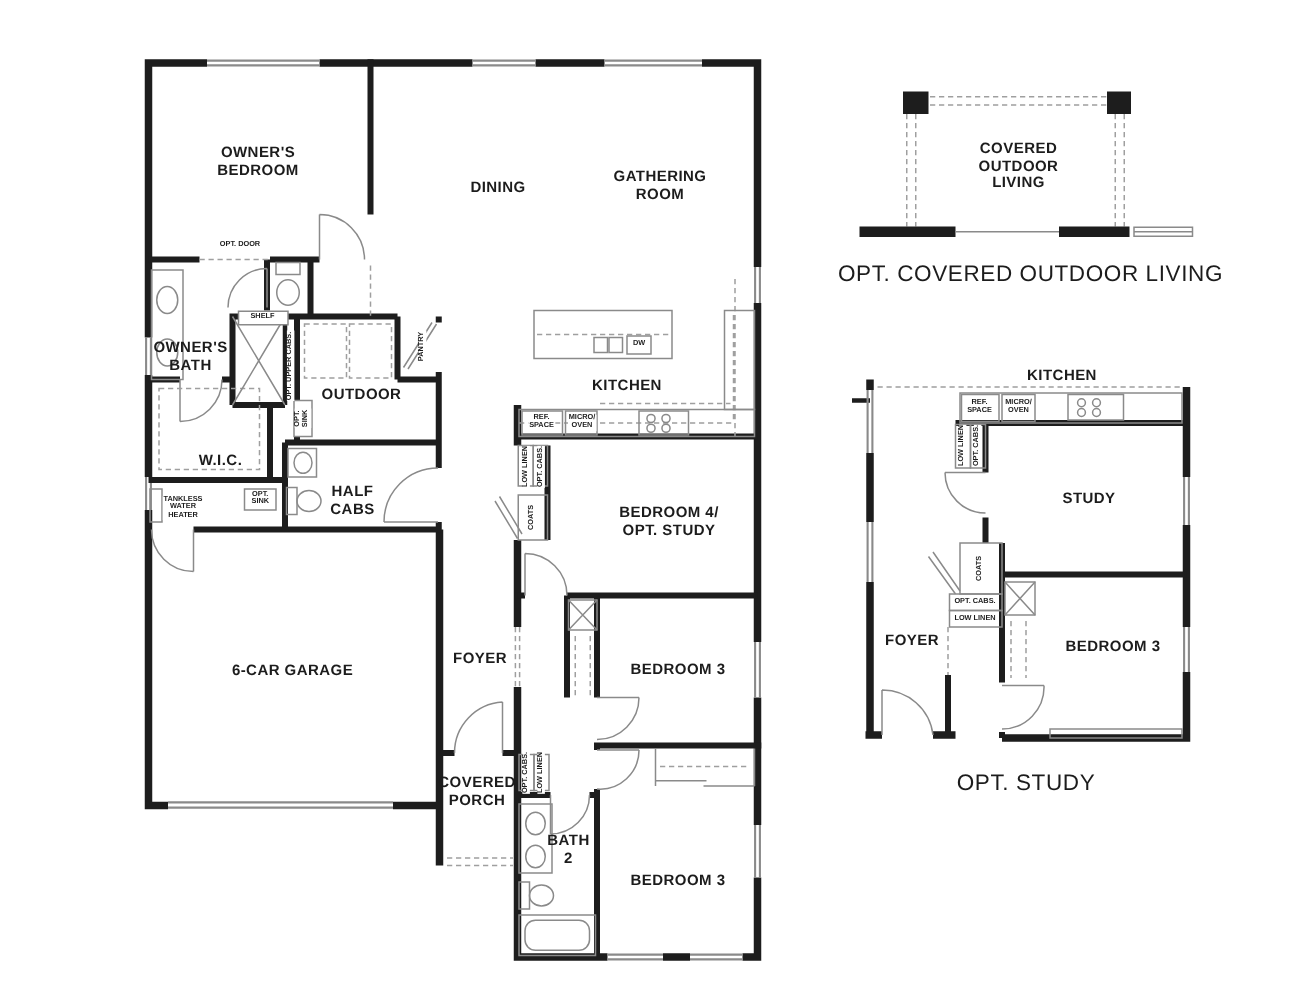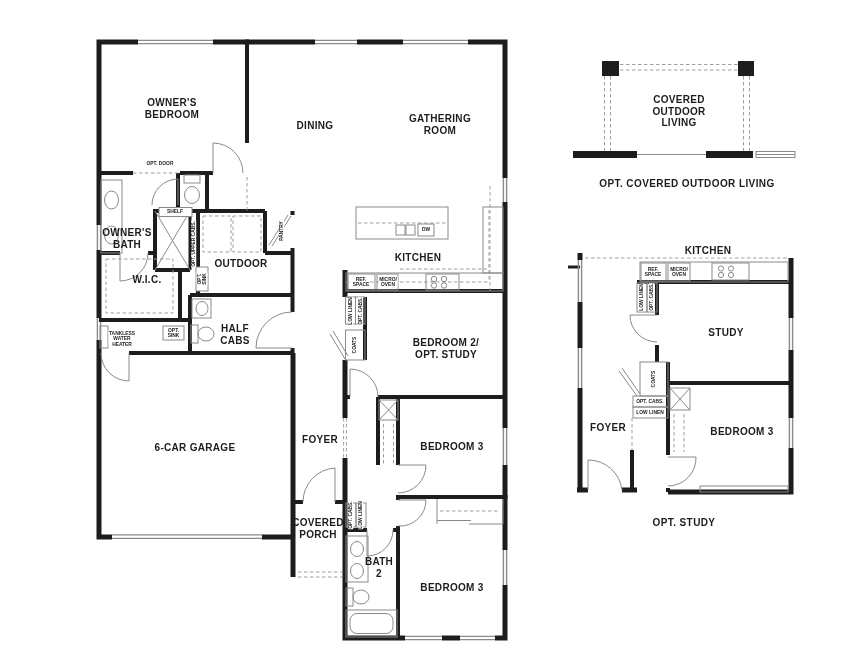--- a/index.html
+++ b/index.html
@@ -15,21 +15,21 @@
   .w3{stroke:var(--wall);stroke-width:3;}
   .t{stroke:var(--thin);stroke-width:1;}
   .t2{stroke:var(--thin);stroke-width:1.4;}
   .d{stroke:var(--dash);stroke-width:1;stroke-dasharray:3.5,2.5;}
   .bfill{fill:var(--wall);stroke:none;}
   .wfill{fill:#fff;stroke:var(--thin);stroke-width:1;}
   .lbl{position:absolute;transform:translate(-50%,-50%);color:var(--text);
        font-size:10px;font-weight:700;line-height:1.15;letter-spacing:.3px;
        text-align:center;white-space:pre-line;}
   .cap{position:absolute;transform:translate(-50%,-50%);color:var(--text);
-       font-size:10px;font-weight:700;letter-spacing:.4px;white-space:nowrap;}
+       font-size:15px;font-weight:400;letter-spacing:.4px;white-space:nowrap;}
   .sm{position:absolute;transform:translate(-50%,-50%);color:var(--text);
       font-size:4.9px;font-weight:600;line-height:1.12;letter-spacing:0;
       text-align:center;white-space:pre-line;background:var(--bg);padding:0 .5px;}
   .smv{transform:translate(-50%,-50%) rotate(-90deg);}
   .bgw{background:var(--bg);padding:0 2px;}
 </style>
 </head>
 <body>
 
 <div class="canvas">
@@ -239,31 +239,31 @@
     <rect class="t" x="633" y="407" width="35" height="11"></rect>
     <rect class="t" x="670" y="388" width="20" height="22"></rect>
     <path class="t" d="M670,388 L690,410 M690,388 L670,410"></path>
     <rect class="t" x="700" y="486" width="88" height="6"></rect>
     <path class="d" d="M632,418 V450"></path>
   </g>
 </svg>
 
 <div class="lbl" style="left:172px;top:108px">OWNER'S
 BEDROOM</div>
-<div class="lbl" style="left:315px;top:126px">DINING</div>
+<div class="lbl" style="left:332px;top:126px">DINING</div>
 <div class="lbl" style="left:440px;top:124px">GATHERING
 ROOM</div>
 <div class="lbl" style="left:127px;top:238px">OWNER'S
 BATH</div>
 <div class="lbl" style="left:241px;top:264px">OUTDOOR</div>
-<div class="lbl" style="left:147px;top:280px">W.I.C.</div>
+<div class="lbl" style="left:147px;top:308px">W.I.C.</div>
 <div class="lbl" style="left:235px;top:334px">HALF
 CABS</div>
 <div class="lbl" style="left:418px;top:258px">KITCHEN</div>
-<div class="lbl" style="left:446px;top:348px">BEDROOM 2/
+<div class="lbl" style="left:446px;top:348px">BEDROOM 4/
 OPT. STUDY</div>
 <div class="lbl" style="left:195px;top:448px">6-CAR GARAGE</div>
 <div class="lbl" style="left:320px;top:440px">FOYER</div>
 <div class="lbl" style="left:318px;top:528px">COVERED
 PORCH</div>
 <div class="lbl" style="left:452px;top:447px">BEDROOM 3</div>
 <div class="lbl" style="left:379px;top:567px">BATH
 2</div>
 <div class="lbl" style="left:452px;top:588px">BEDROOM 3</div>
 

